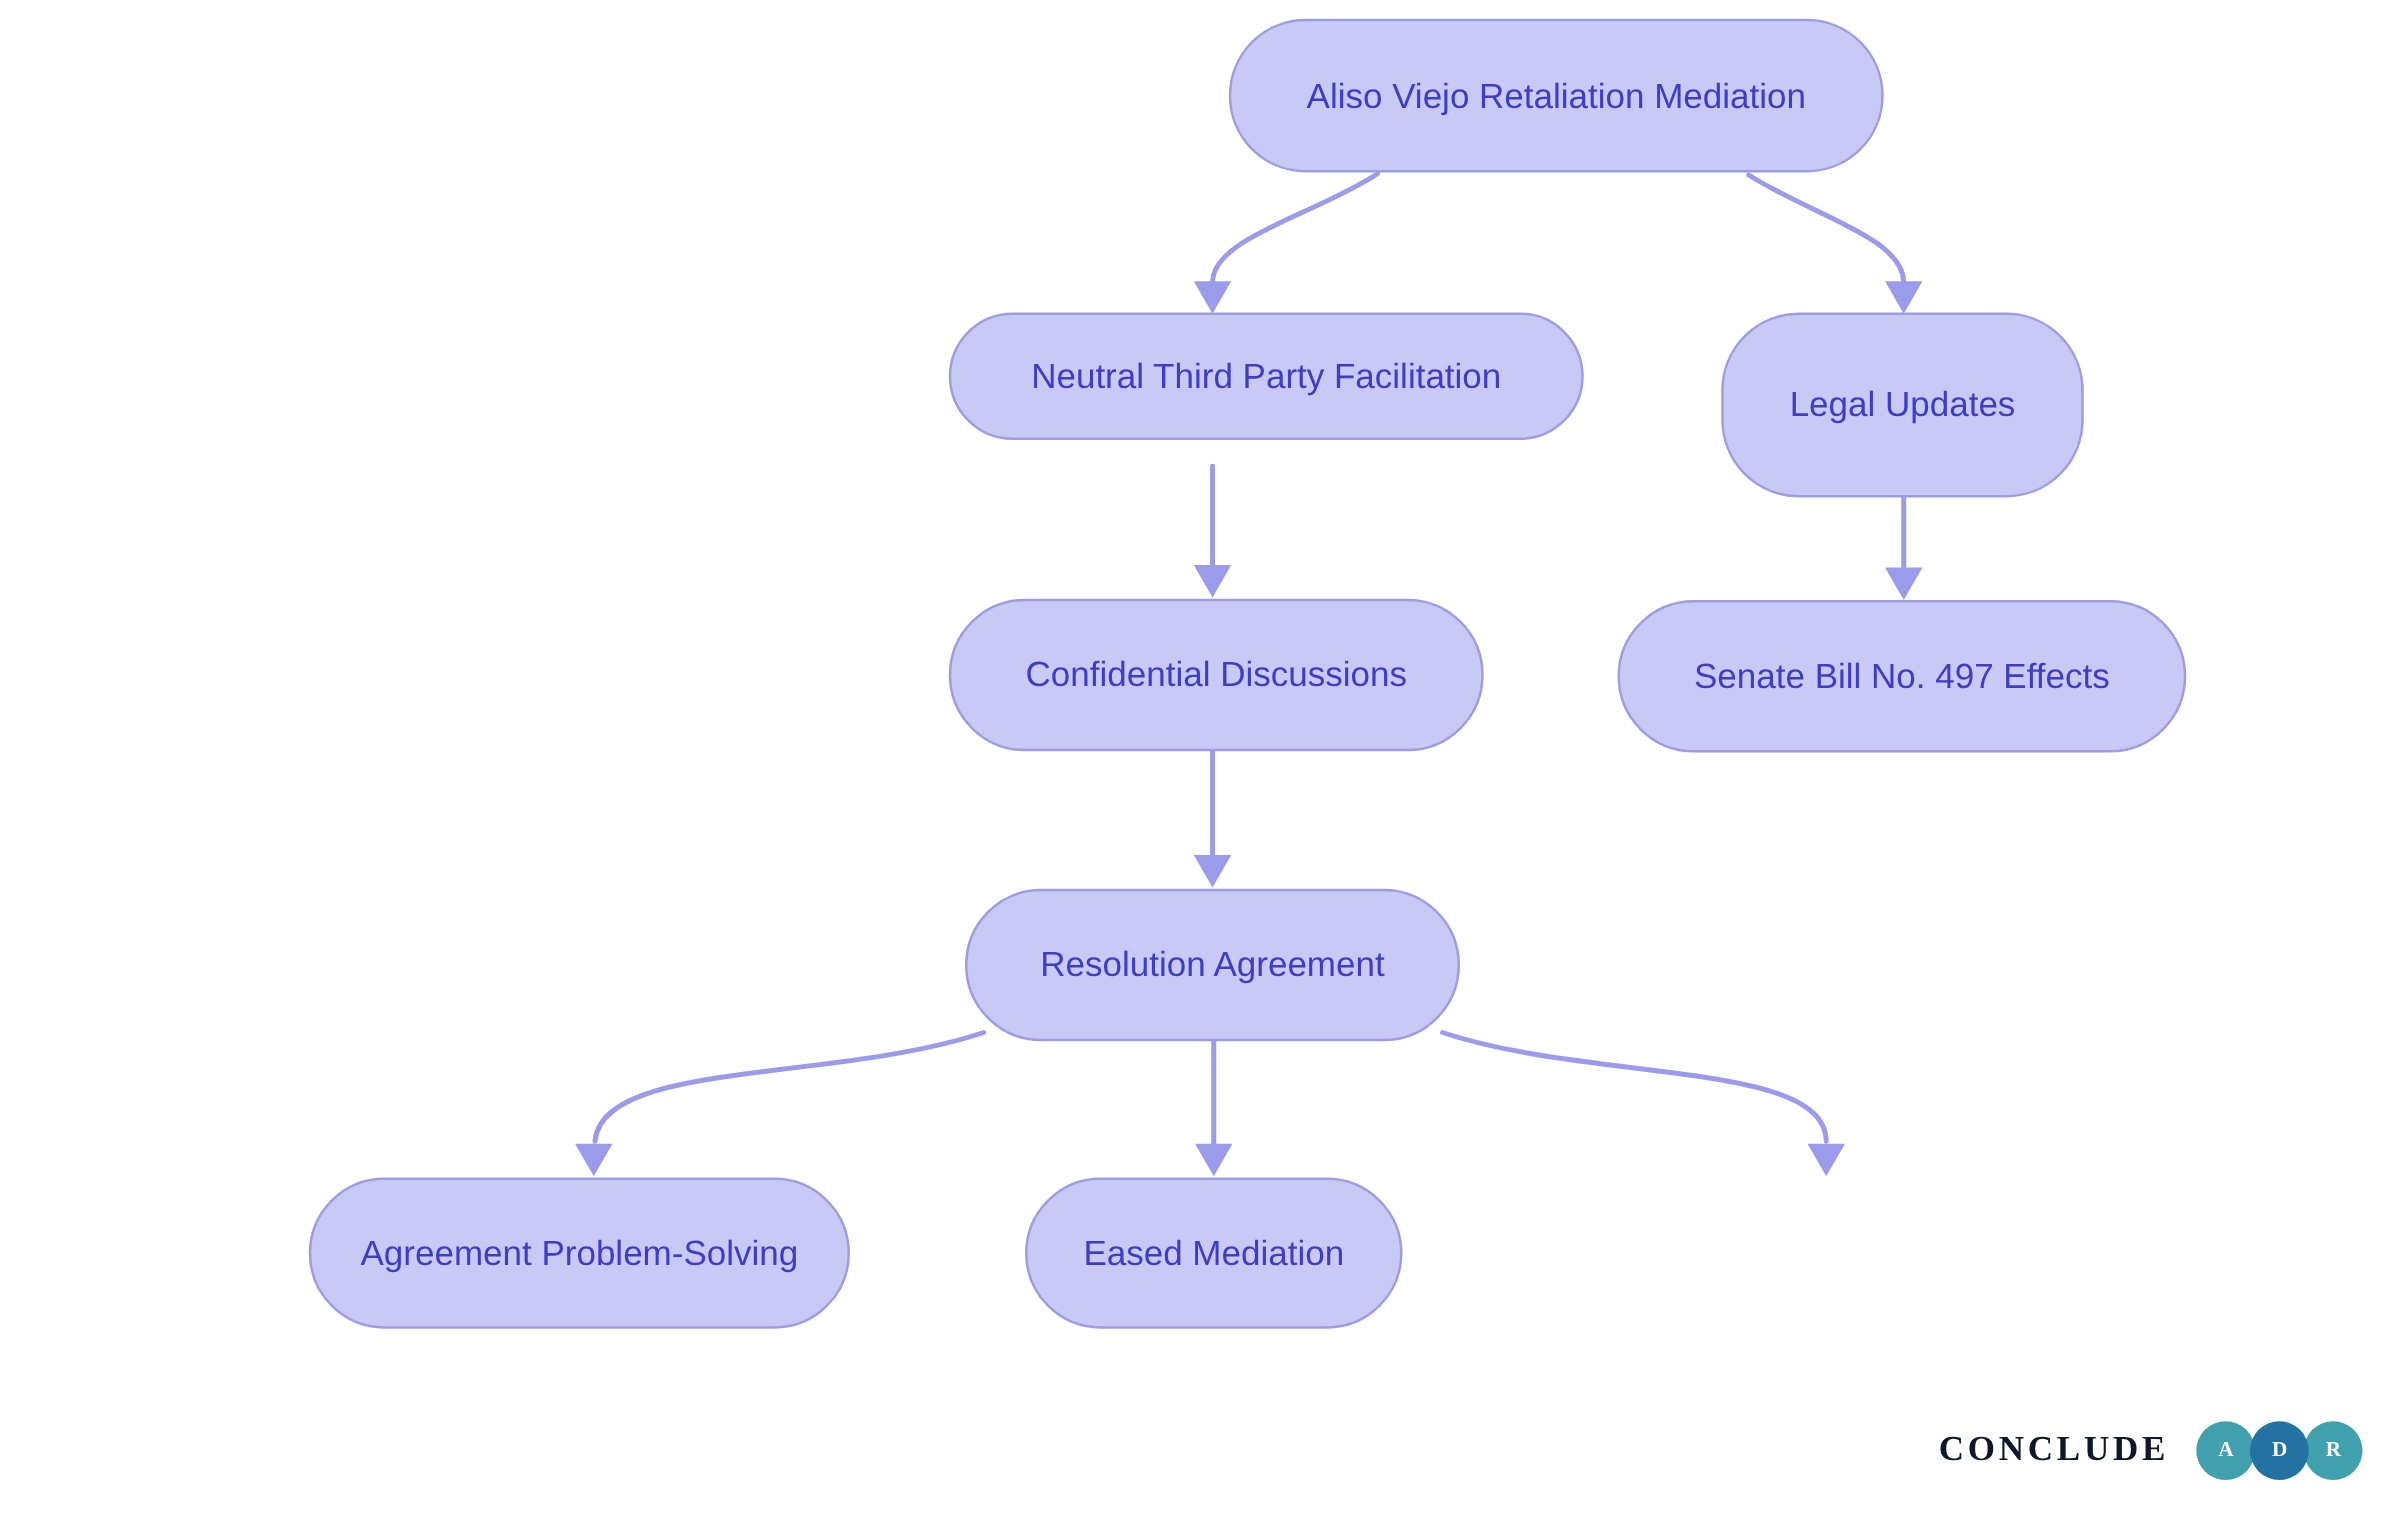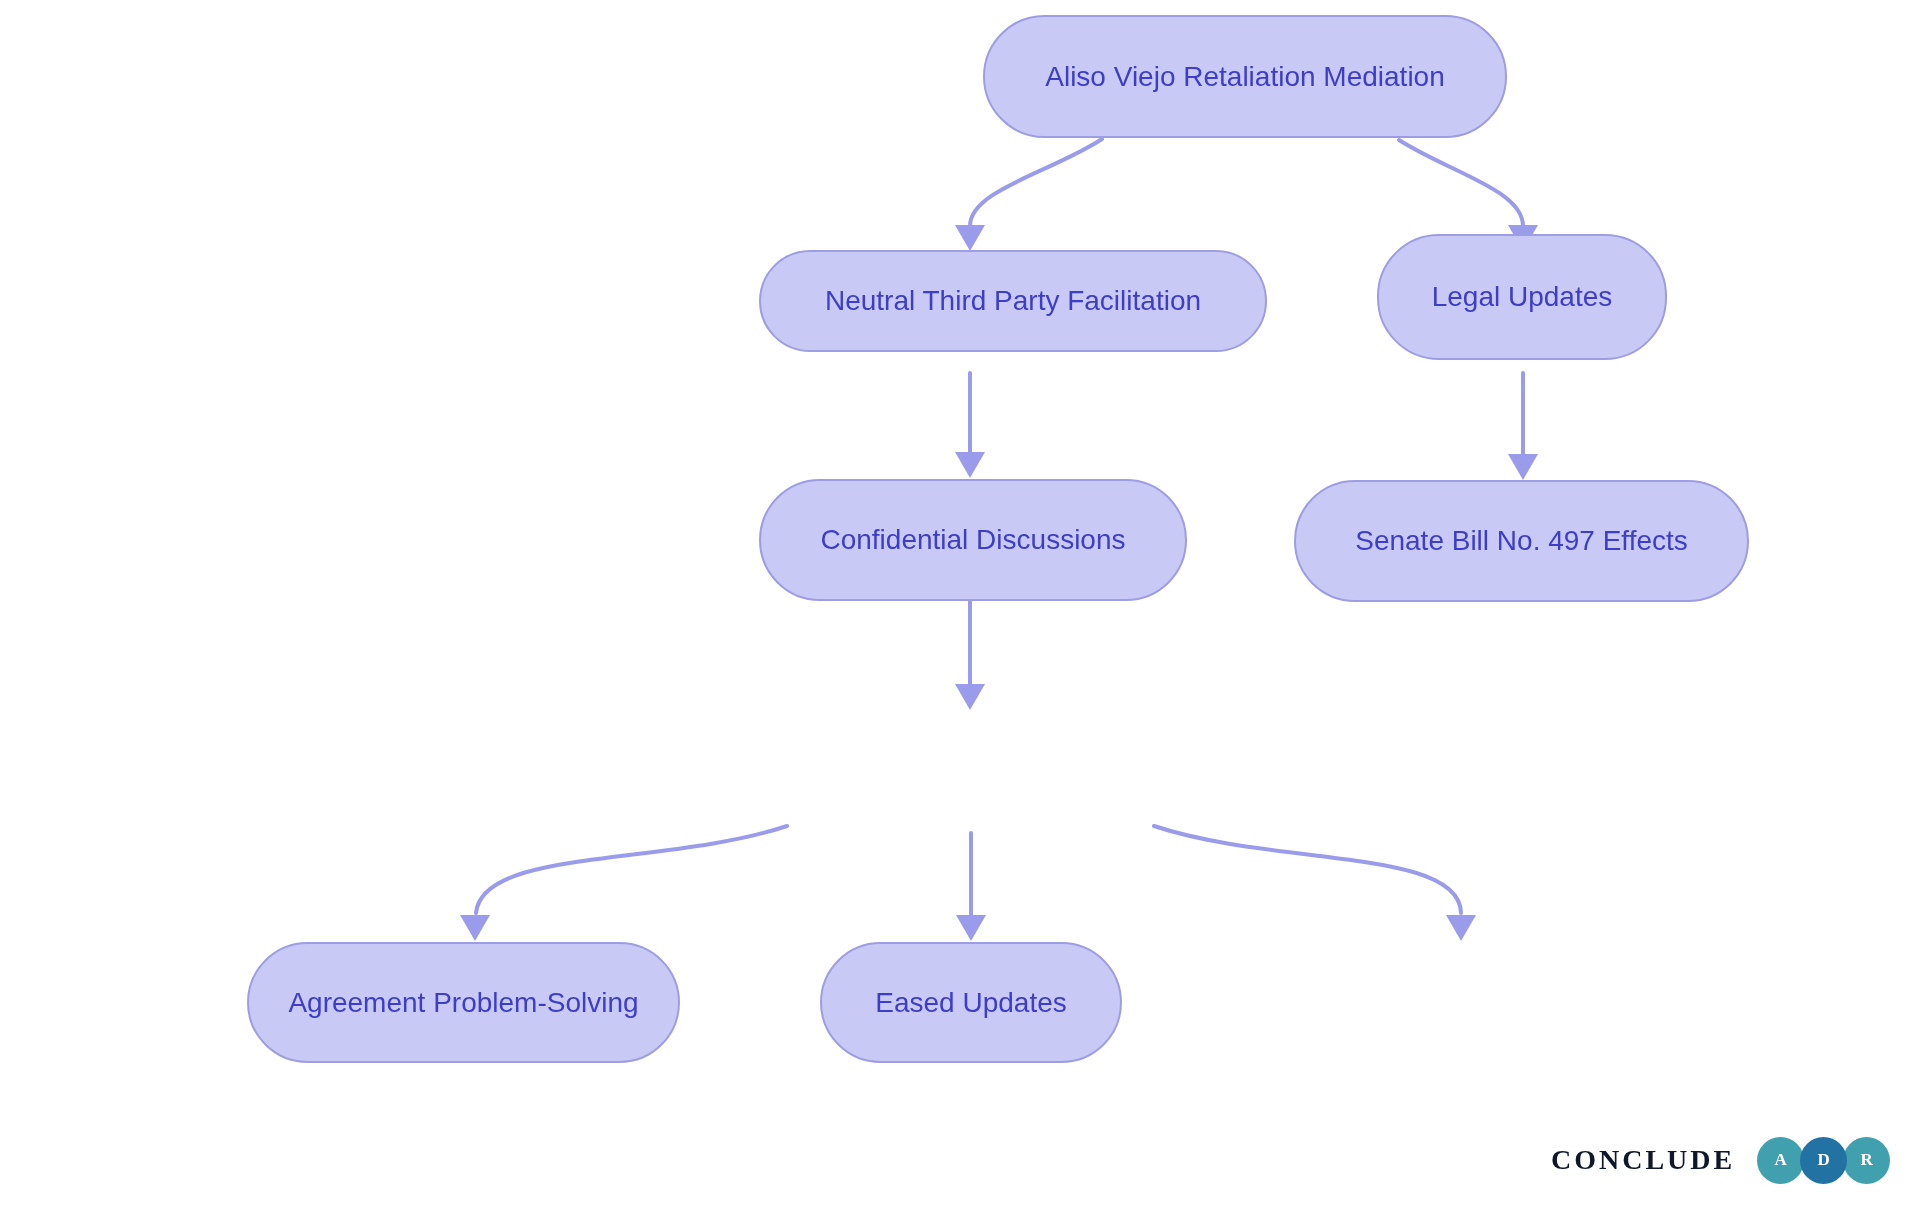--- a/index.html
+++ b/index.html
@@ -120,39 +120,42 @@
   </svg>
 
   <div class="node" style="left:946px; top:15px; width:524px; height:123px;">
     <span>Aliso Viejo Retaliation Mediation</span>
   </div>
 
   <div class="node" style="left:722px; top:250px; width:508px; height:102px;">
     <span>Neutral Third Party Facilitation</span>
   </div>
 
-  <div class="node" style="left:1340px; top:234px; width:290px; height:126px;">
+  <div class="node" style="left:1340px; top:250px; width:290px; height:148px;">
     <span>Legal Updates</span>
   </div>
 
   <div class="node" style="left:722px; top:479px; width:428px; height:122px;text-align:center;">
     <span>Confidential Discussions</span>
   </div>
 
   <div class="node" style="left:1257px; top:480px; width:455px; height:122px;">
     <span>Senate Bill No. 497 Effects</span>
   </div>
 
+  <div class="node" style="left:735px; top:711px; width:396px; height:122px;">
+    <span>Resolution Agreement</span>
+  </div>
 
   <div class="node" style="left:210px; top:942px; width:433px; height:121px;">
     <span>Agreement Problem-Solving</span>
   </div>
 
   <div class="node" style="left:783px; top:942px; width:302px; height:121px;">
-    <span>Eased Updates</span>
+    <span>Eased Mediation</span>
   </div>
 
 
   <div id="logo">
     <span class="wordmark">CONCLUDE</span>
     <span class="badge badge-a">
       <span>A</span>
     </span>
     <span class="badge badge-d">
       <span>D</span>

